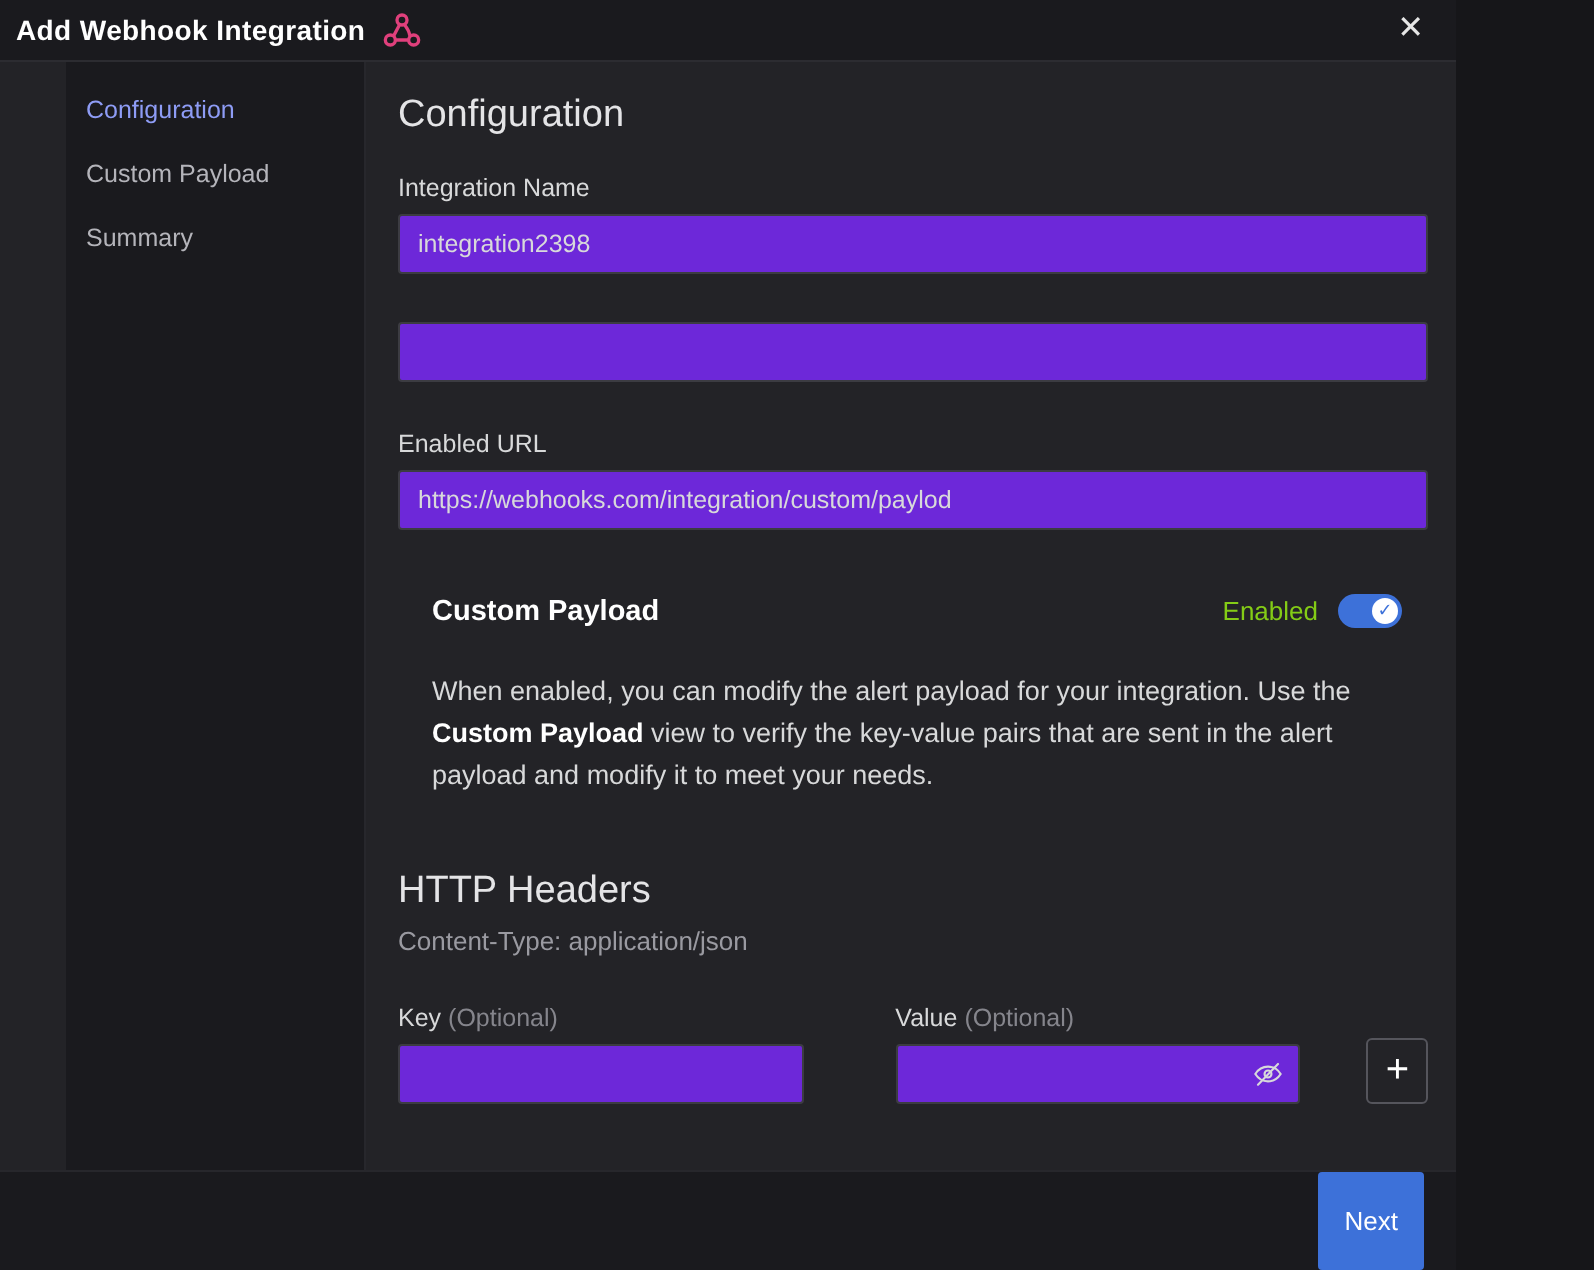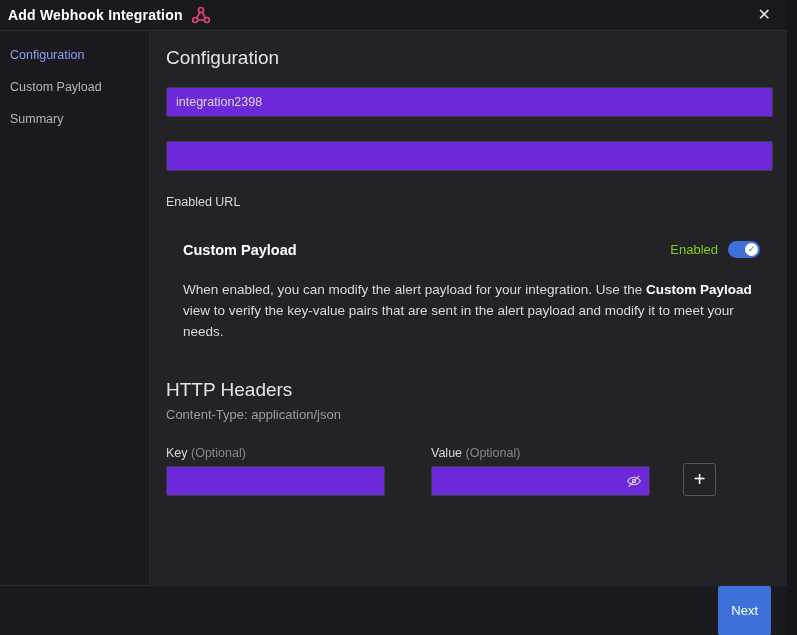--- a/index.html
+++ b/index.html
@@ -4,21 +4,21 @@
 <style>
   * { box-sizing: border-box; margin: 0; padding: 0; }
   html,body { width: 797px; height: 635px; }
   body {
     font-family: "Liberation Sans", "DejaVu Sans", sans-serif;
     background: #161619;
     color: #d8d9da;
     overflow: hidden;
   }
   .modal {
-    width: 787px; height: 635px;
+    width: 728px; height: 635px;
     display: flex; flex-direction: column;
     background: #232327;
   }
   
   .modal-header {
     height: 31px; flex: 0 0 31px;
     background: #1a1a1e;
     border-bottom: 1px solid #2c2c31;
     display: flex; align-items: center;
     padding: 0 12px 0 8px;
@@ -27,21 +27,21 @@
     font-size: 14px; font-weight: 700; color: #ffffff;
     letter-spacing: .2px;
   }
   .title-icon { margin-left: 8px; display: inline-flex; align-items: center; }
   .header-spacer { flex: 1; }
   .close-btn {
     background: none; border: none; color: #e6e6e6;
     font-size: 16px; line-height: 1; cursor: pointer; padding: 2px 4px;
   }
   
-  .modal-body { flex: 1; display: flex; min-height: 0; }
+  .modal-body { flex: 1; display: flex; min-height: 0; padding-left: 33px; }
   .sidebar {
     flex: 0 0 150px; background: #1a1a1e;
     padding-top: 8px;
     border-right: 1px solid #27272c;
   }
   .sidebar-item {
     padding: 9px 10px; font-size: 12.5px; color: #b4b4ba; cursor: pointer;
   }
   .sidebar-item.active { color: #8e9cf5; }
   .content {
@@ -140,29 +140,31 @@
       <div class="sidebar-item active">Configuration</div>
       <div class="sidebar-item">Custom Payload</div>
       <div class="sidebar-item">Summary</div>
     </div>
 
     <div class="content">
 
       <div class="page-heading">Configuration</div>
 
       <div class="field">
+        <label class="field-label">Integration Name</label>
         <input class="text-input" type="text" value="integration2398" style="">
       </div>
 
       <div class="field">
         <input class="text-input" type="text" value="" style="">
       </div>
 
       <div class="field">
         <label class="field-label">Enabled URL</label>
+        <input class="text-input" type="text" value="https://webhooks.com/integration/custom/paylod" style="">
       </div>
 
       <div class="cp-panel">
         <div class="cp-head">
           <span class="cp-title">Custom Payload</span>
           <span class="cp-spacer"></span>
           <span class="cp-status">Enabled</span>
           <span class="toggle">
             <span class="knob">✓</span>
           </span>

